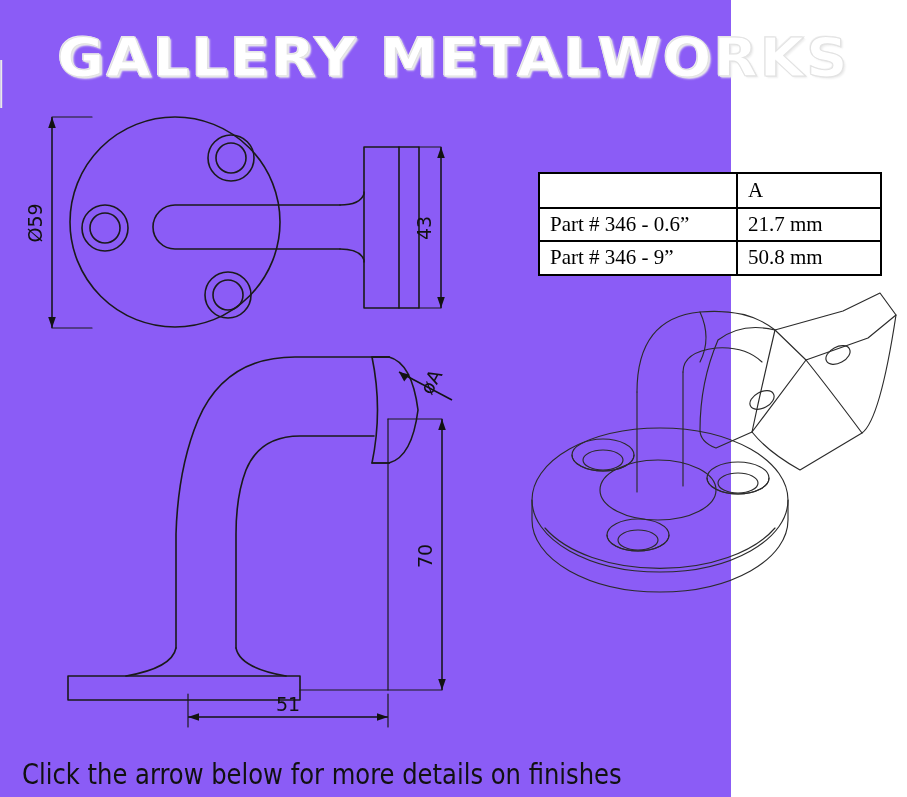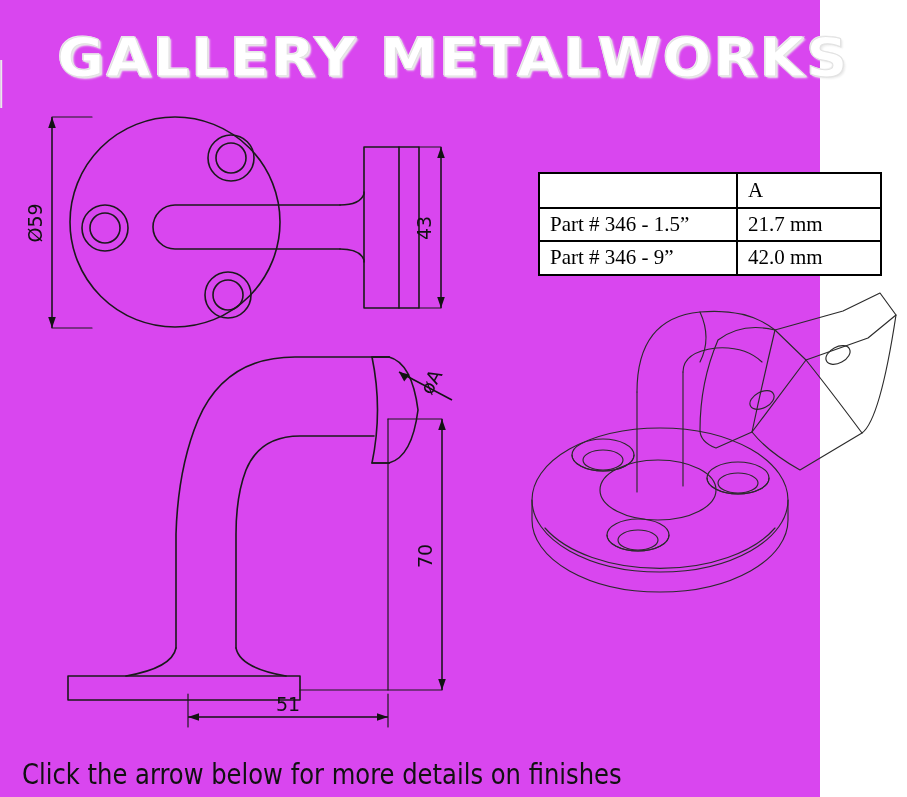--- a/index.html
+++ b/index.html
@@ -10,23 +10,23 @@
   body {
     width: 907px;
     height: 797px;
     position: relative;
     overflow: hidden;
     font-family: "Liberation Sans", sans-serif;
   }
   #page {
     position: absolute;
     left: 0; top: 0;
-    width: 820px;
+    width: 731px;
     height: 797px;
-    background: #d946ef;
+    background: #8b5cf6;
   }
 
   
   .watermark {
     position: absolute;
     left: 0;
     top: 26px;
     width: 907px;
     text-align: center;
     font-family: "DejaVu Sans", sans-serif;
@@ -301,26 +301,26 @@
   </svg>
 
   <div class="spec-table-wrap">
     <table class="spec">
       <tbody>
         <tr class="head">
           <td></td>
           <td class="col-a">A</td>
         </tr>
         <tr>
-          <td>Part # 346 - 1.5”</td>
+          <td>Part # 346 - 0.6”</td>
           <td class="col-a">21.7 mm</td>
         </tr>
         <tr>
           <td>Part # 346 - 9”</td>
-          <td class="col-a">42.0 mm</td>
+          <td class="col-a">50.8 mm</td>
         </tr>
       </tbody>
     </table>
   </div>
 
   <div class="caption">Click the arrow below for more details on finishes</div>
 
 </div>
 
 </body></html>

